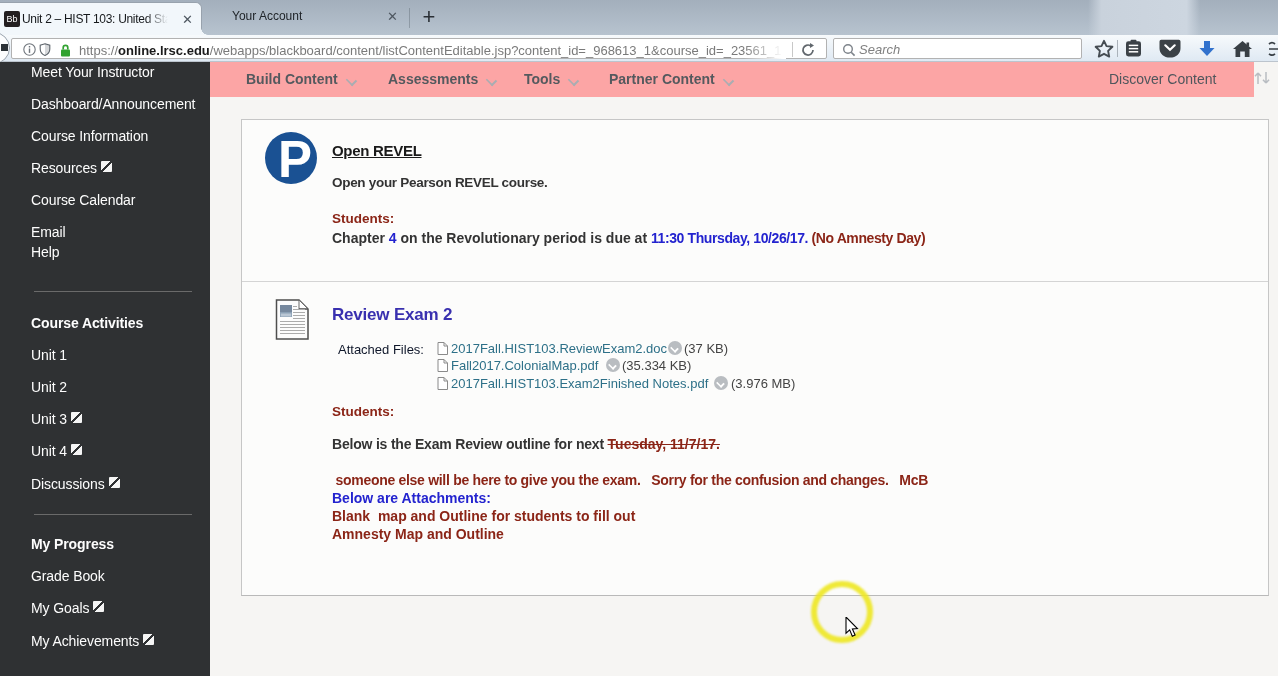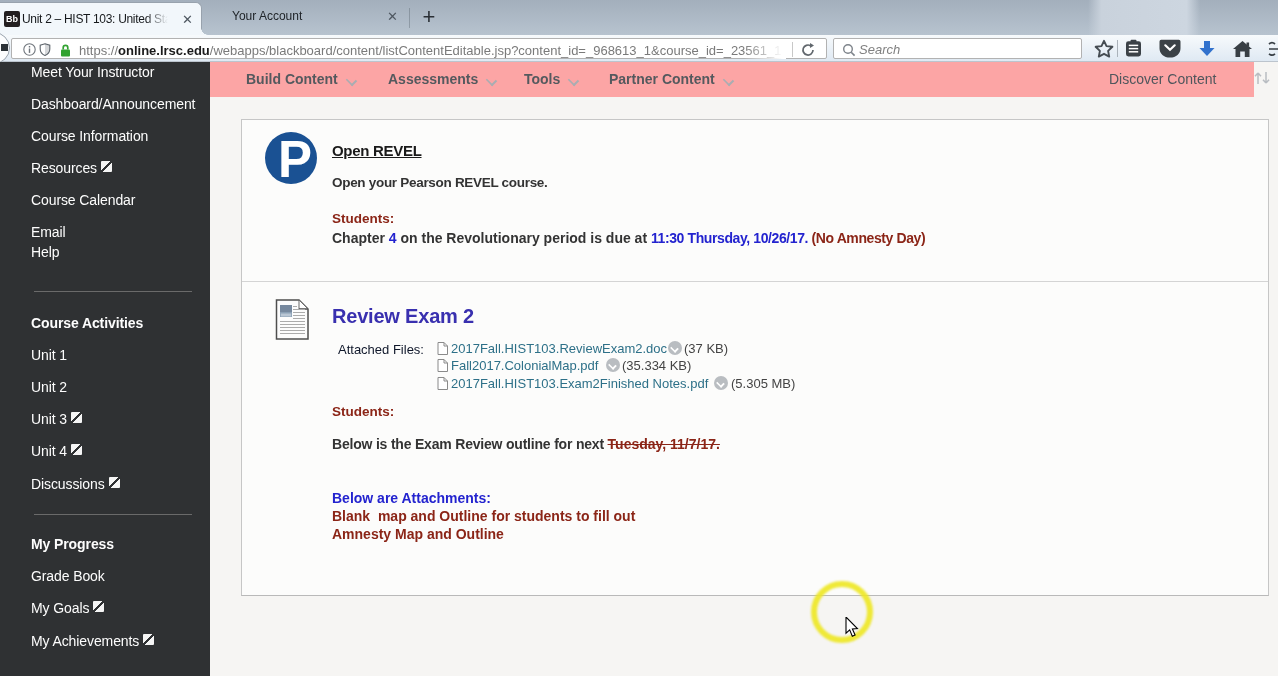--- a/index.html
+++ b/index.html
@@ -9,21 +9,21 @@
 
 #tabbar { position:absolute; top:0; left:0; width:1278px; height:35px;
   background:linear-gradient(#a3afbc,#b7c3cf); }
 #tabpatch { position:absolute; top:0; left:1088px; width:112px; height:35px; background:linear-gradient(90deg, rgba(201,210,220,0), #c9d2dc 12%, #cdd6e0 88%, rgba(201,210,220,0)); }
 #activetab { position:absolute; top:2px; left:-14px; width:216px; height:33px;
   background:#f2f7fb; border:1px solid #98a2ad; border-bottom:none; border-radius:6px 6px 0 0; }
 #activetab:after { content:""; position:absolute; right:-7px; bottom:0; width:7px; height:7px;
   background:radial-gradient(circle at 7px 0px, rgba(0,0,0,0) 6.5px, #f2f7fb 7px); }
 .tsep { position:absolute; top:8px; width:1px; height:20px; background:rgba(40,50,60,0.25); }
 .favicon { position:absolute; top:8px; left:17px; width:16px; height:16px; background:#231f20; border-radius:2px;
-  color:#fff; font-size:9px; font-weight:bold; text-align:center; line-height:16px; }
+  color:#fff; font-size:9px; font-weight:normal; text-align:center; line-height:16px; }
 #tabtitle { position:absolute; top:9px; left:35px; width:146px; height:17px; font-size:12px; letter-spacing:-0.3px; color:#16191c; white-space:nowrap; overflow:hidden; }
 #tabtitle .fade { position:absolute; right:0; top:0; width:22px; height:17px; background:linear-gradient(90deg, rgba(242,247,251,0), #f2f7fb); }
 .tclose { position:absolute; font-size:13px; color:#4e5760; }
 #tab2 { position:absolute; top:0; left:205px; width:205px; height:35px; }
 #tab2 .t { position:absolute; top:9px; left:27px; font-size:12px; color:#21262b; }
 #plusbtn { position:absolute; top:6px; left:413px; width:32px; height:24px; font-size:22px; color:#2a2f35; text-align:center; line-height:22px; font-weight:400; }
 
 
 #navbar { position:absolute; top:35px; left:0; width:1278px; height:27px;
   background:linear-gradient(#f7fafc,#dfe9f3); border-bottom:1px solid #bcc4cd; }
@@ -57,21 +57,21 @@
 #discover { position:absolute; top:9px; left:899px; font-weight:normal; font-size:14px; color:#4f565c; }
 #box { position:absolute; top:57px; left:31px; width:1028px; height:477px; background:#fcfcfb; border:1px solid #c6c6c6; border-bottom-color:#b9b9b9; }
 #sep { position:absolute; top:161px; left:0; width:1026px; height:1px; background:#d4d4d4; }
 .red { color:#8b2517; }
 .blue { color:#2323cf; }
 .dark { color:#333; }
 #box .t14 { position:absolute; font-size:14px; font-weight:bold; white-space:nowrap; }
 
 
 #ptitle { position:absolute; top:22px; left:90px; font-size:15px; font-weight:bold; color:#1a1a1a; text-decoration:underline; letter-spacing:-0.3px; }
-#rtitle { position:absolute; top:185px; left:90px; font-size:20px; font-weight:bold; color:#3930af; letter-spacing:-0.2px; }
+#rtitle { position:absolute; top:185px; left:90px; font-size:17px; font-weight:bold; color:#3930af; letter-spacing:-0.2px; }
 .flabel { position:absolute; font-size:13px; color:#0f172a; }
 .flink { position:absolute; font-size:13px; color:#2d7088; white-space:nowrap; }
 .fsize { position:absolute; font-size:13px; color:#444; white-space:nowrap; }
 .fbadge { position:absolute; width:14px; height:14px; border-radius:50%; background:#b9bdc1; }
 .fbadge:after { content:""; position:absolute; left:3.4px; top:3.5px; width:5px; height:5px; border-right:2px solid #fff; border-bottom:2px solid #fff; transform:rotate(45deg) scale(1,0.75); }
 .ficon { position:absolute; width:11px; height:13px; }
 </style>
 </head>
 <body>
 <div id="root">
@@ -240,27 +240,27 @@
         </svg>
       <div class="flink" style="top:238px; left:209px;">Fall2017.ColonialMap.pdf</div>
       <div class="fbadge" style="top:238px; left:364px;"></div>
       <div class="fsize" style="top:238px; left:380px;">(35.334 KB)</div>
       <svg class="ficon" style="top:257px; left:195px;" viewBox="0 0 11 13">
           <path d="M1 0.5 H7 L10.5 4 V12.5 H1 Z" fill="#fff" stroke="#8a8a8a"></path>
           <path d="M7 0.5 V4 H10.5" fill="none" stroke="#8a8a8a"></path>
         </svg>
       <div class="flink" style="top:256px; left:209px;">2017Fall.HIST103.Exam2Finished Notes.pdf</div>
       <div class="fbadge" style="top:256px; left:472px;"></div>
-      <div class="fsize" style="top:256px; left:489px;">(5.305 MB)</div>
+      <div class="fsize" style="top:256px; left:489px;">(3.976 MB)</div>
 
       <div class="t14 red" style="top:284px; left:90px; font-size:13.5px;">Students:</div>
       <div class="t14" style="top:315px; left:90px; line-height:18px; font-size:14px;">
         <span class="dark" style="letter-spacing:-0.2px;">Below is the Exam Review outline for next </span><span class="red" style="text-decoration:line-through;">Tuesday, 11/7/17.</span><br>
         <br>
-        <br>
+        <span class="red" style="letter-spacing:-0.3px;">&nbsp;someone else will be here to give you the exam.&nbsp;&nbsp; Sorry for the confusion and changes.&nbsp;&nbsp; McB</span><br>
         <span class="blue">Below are Attachments:</span><br>
         <span class="red">Blank&nbsp; map and Outline for students to fill out</span><br>
         <span class="red">Amnesty Map and Outline</span>
       </div>
     </div>
 
     <div style="position:absolute; top:519px; left:601px; width:62px; height:62px; border-radius:50%; border:6px solid rgba(238,231,38,0.92); filter:blur(1.3px);"></div>
     <svg style="position:absolute; top:555px; left:635px;" width="14" height="21" viewBox="0 0 14 21">
       <path d="M1 0 L1 16.2 L4.7 12.9 L7.3 19.2 L10.1 18 L7.4 11.9 L12.4 11.5 Z" fill="#fff" stroke="#000" stroke-width="1.1"></path>
     </svg>

